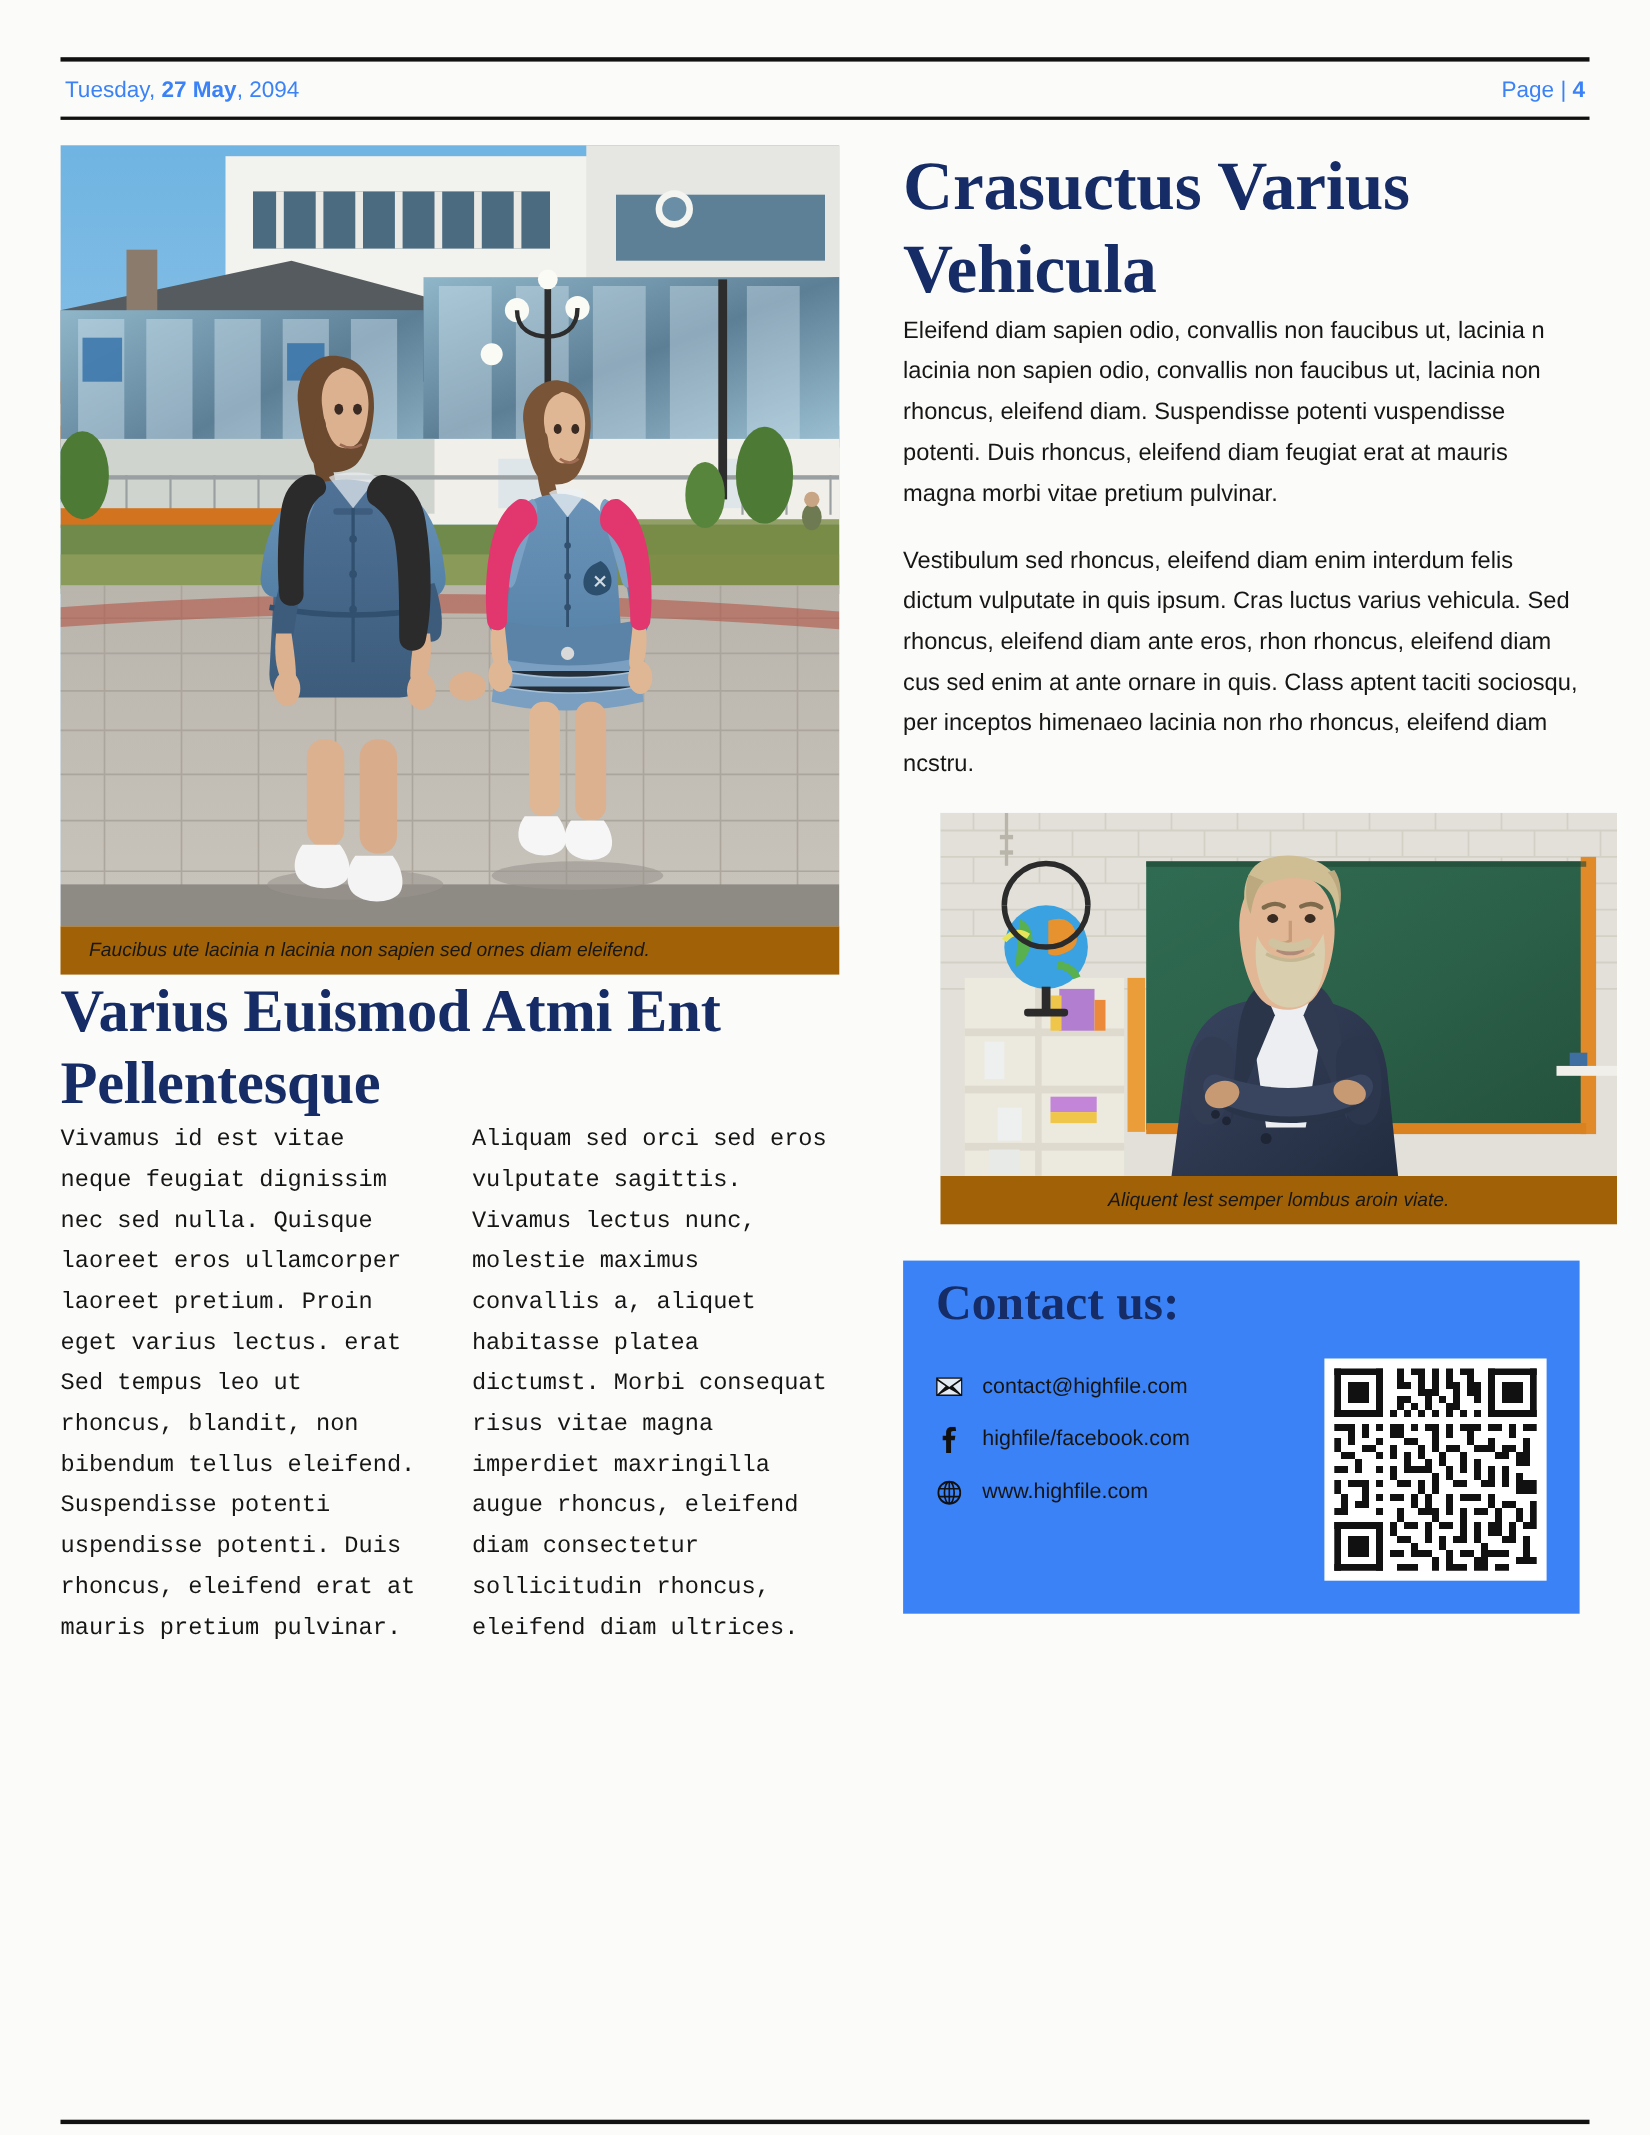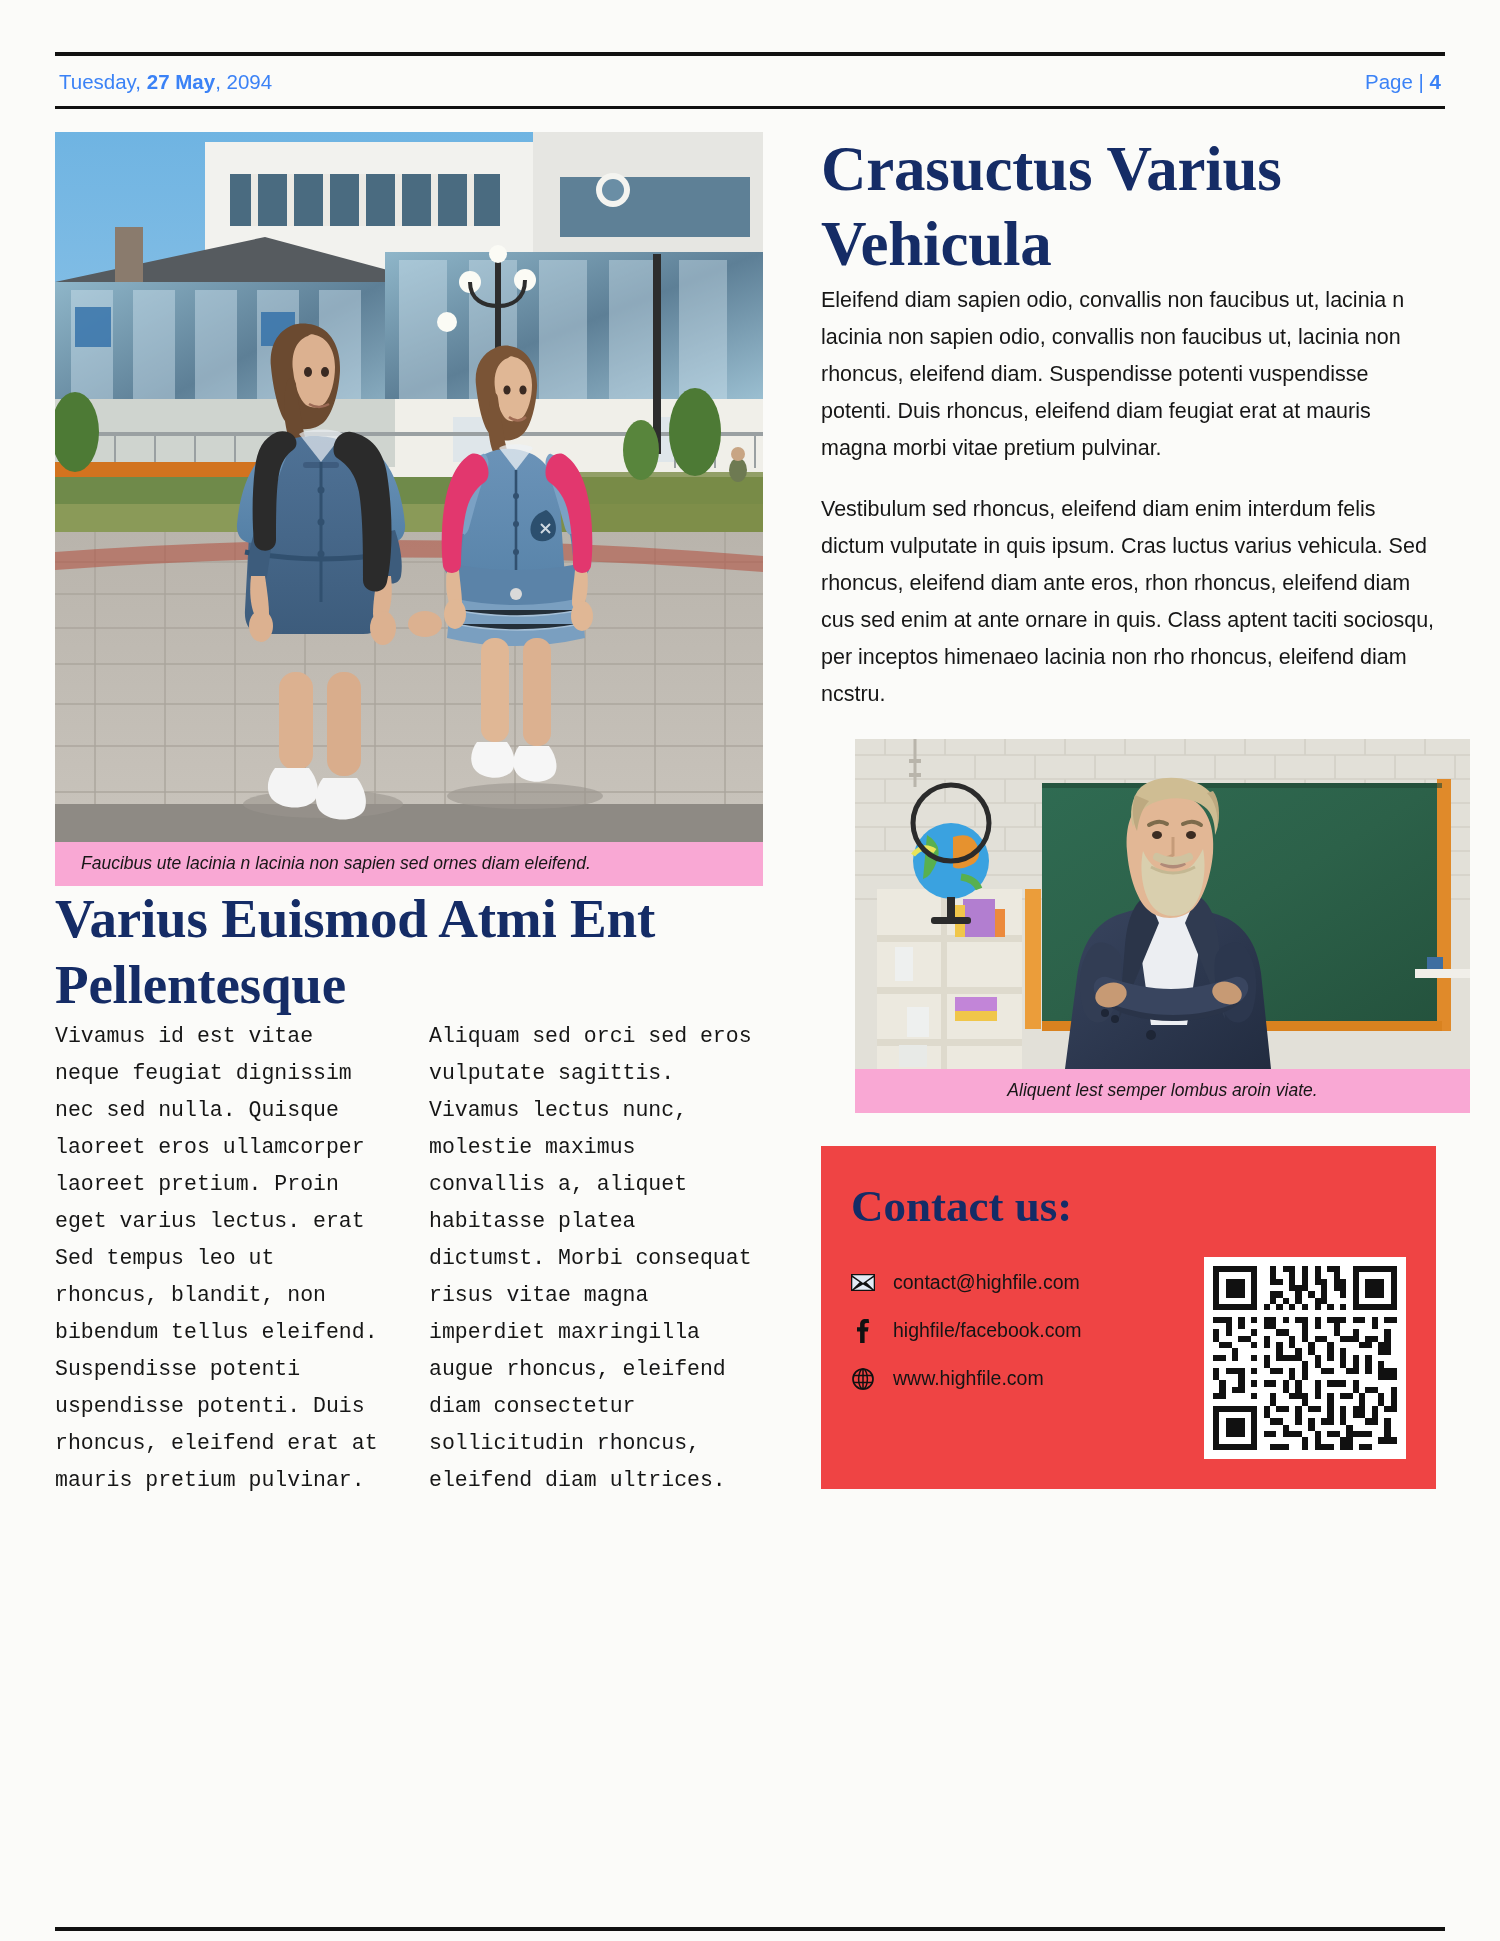--- a/index.html
+++ b/index.html
@@ -43,21 +43,21 @@
     margin-top:23px;
   }
   .col-left{width:708px;flex:0 0 708px;}
   .col-right{width:615px;flex:0 0 615px;}
 
   
   .figure{width:100%;}
   .figure .frame{width:100%;display:block;line-height:0;background:#d8dfe8;}
   .figure svg{display:block;width:100%;height:auto;}
   .caption{
-    background:#f9a8d4;
+    background:#a16207;
     text-align:center;
     font-size:17.5px;
     font-style:italic;
     color:#171717;
     padding:11px 8px 12px 8px;
     font-family:"Liberation Sans", sans-serif;
   }
   .caption-left{text-align:left;padding-left:26px;}
 
   
@@ -88,23 +88,23 @@
     color:#161616;
     margin:0 0 24px 0;
     text-align:left;
   }
   .subcols{display:flex;gap:40px;font-family:Liberation Mono, monospace;}
   .subcol{flex:1 1 0;}
   .subcol p.body{font-size:21.5px;line-height:1.72;margin:0;}
 
   
   .contact-box{
-    background:#ef4444;
+    background:#3b82f6;
     margin-top:33px;
-    padding:36px 30px 30px 30px;
+    padding:14px 30px 30px 30px;
     box-sizing:border-box;
   }
   .contact-title{
     font-family:"Liberation Serif", serif;
     font-weight:bold;
     color:#152c66;
     font-size:45px;
     margin:0 0 26px 0;
     line-height:1.1;
   }

